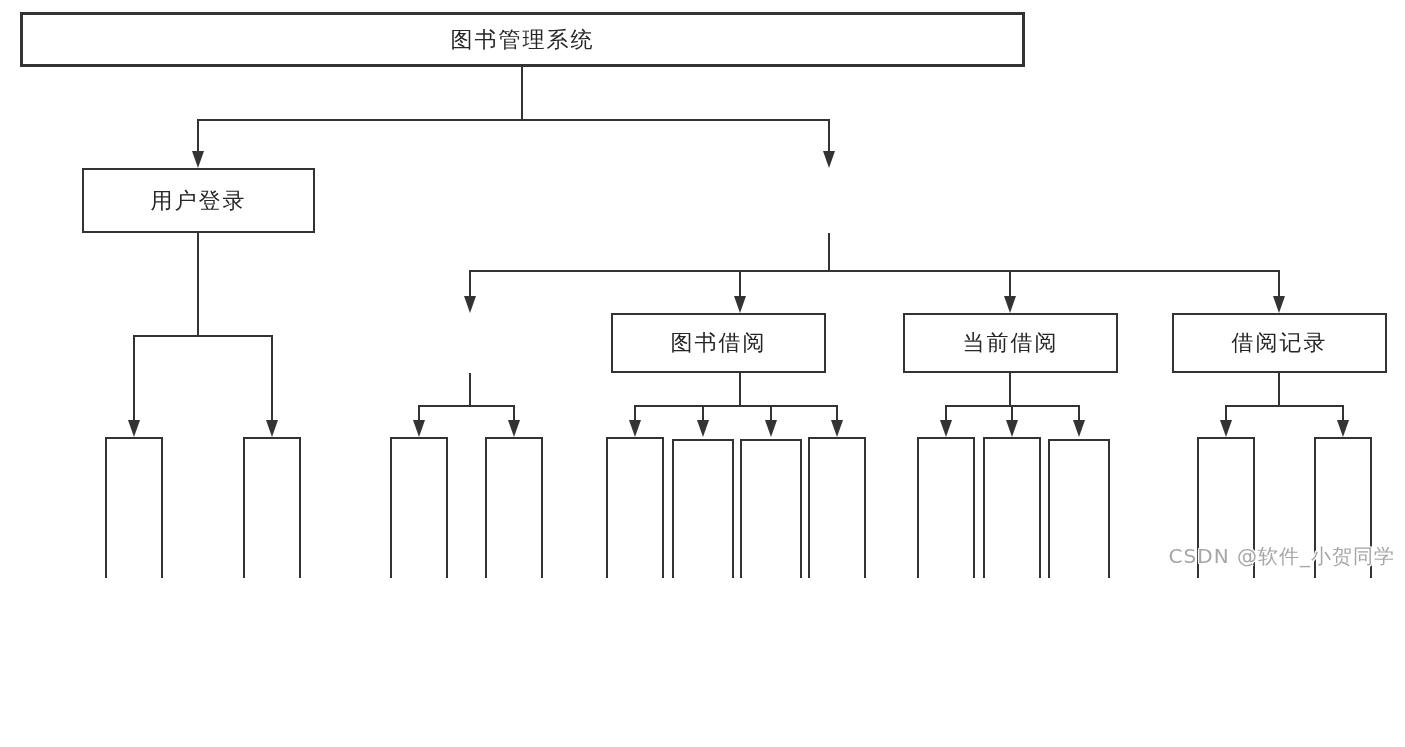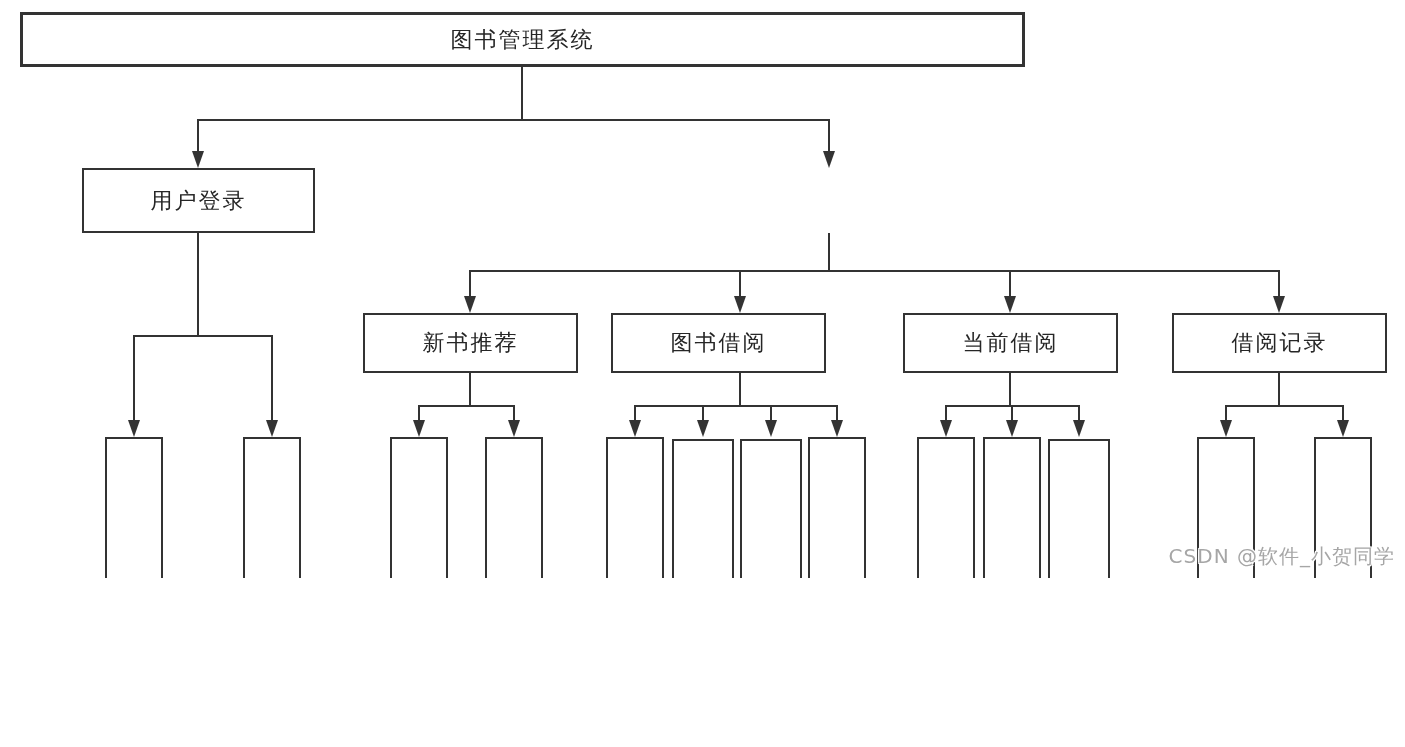--- a/index.html
+++ b/index.html
@@ -62,21 +62,20 @@
   <div class="hl" style="left:470px;top:270px;width:810px"></div>
   <div class="vl" style="left:469px;top:270px;height:29px"></div>
   <div class="arrow" style="left:464px;top:296px"></div>
   <div class="vl" style="left:739px;top:270px;height:29px"></div>
   <div class="arrow" style="left:734px;top:296px"></div>
   <div class="vl" style="left:1009px;top:270px;height:29px"></div>
   <div class="arrow" style="left:1004px;top:296px"></div>
   <div class="vl" style="left:1278px;top:270px;height:29px"></div>
   <div class="arrow" style="left:1273px;top:296px"></div>
 
-  <div class="box hbox" style="left:363px;top:313px;width:215px;height:60px">新书推荐</div>
   <div class="box hbox" style="left:611px;top:313px;width:215px;height:60px">图书借阅</div>
   <div class="box hbox" style="left:903px;top:313px;width:215px;height:60px">当前借阅</div>
   <div class="box hbox" style="left:1172px;top:313px;width:215px;height:60px">借阅记录</div>
 
   <div class="vl" style="left:469px;top:373px;height:34px"></div>
   <div class="hl" style="left:418px;top:405px;width:97px"></div>
   <div class="vl" style="left:418px;top:405px;height:17px"></div>
   <div class="arrow" style="left:413px;top:420px"></div>
   <div class="vl" style="left:513px;top:405px;height:17px"></div>
   <div class="arrow" style="left:508px;top:420px"></div>

